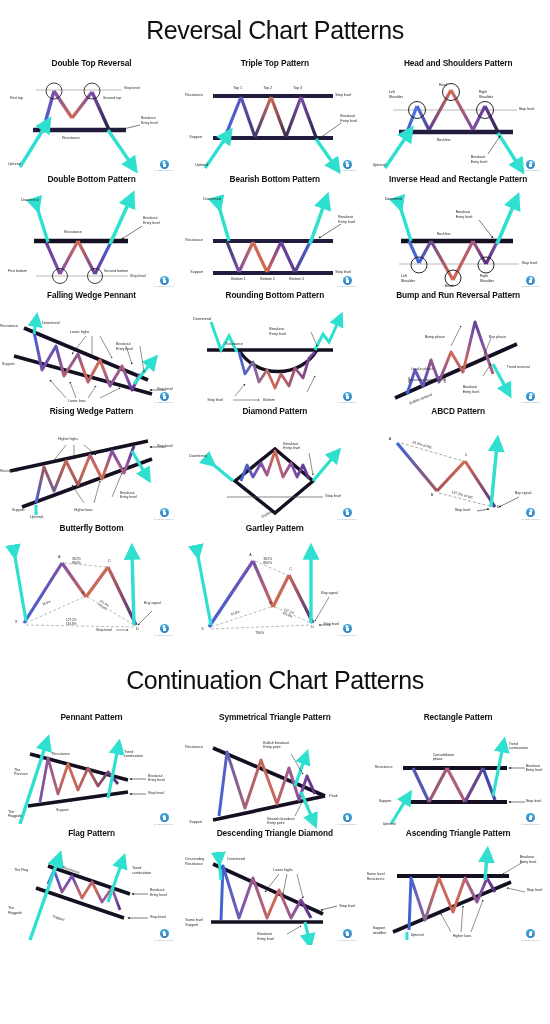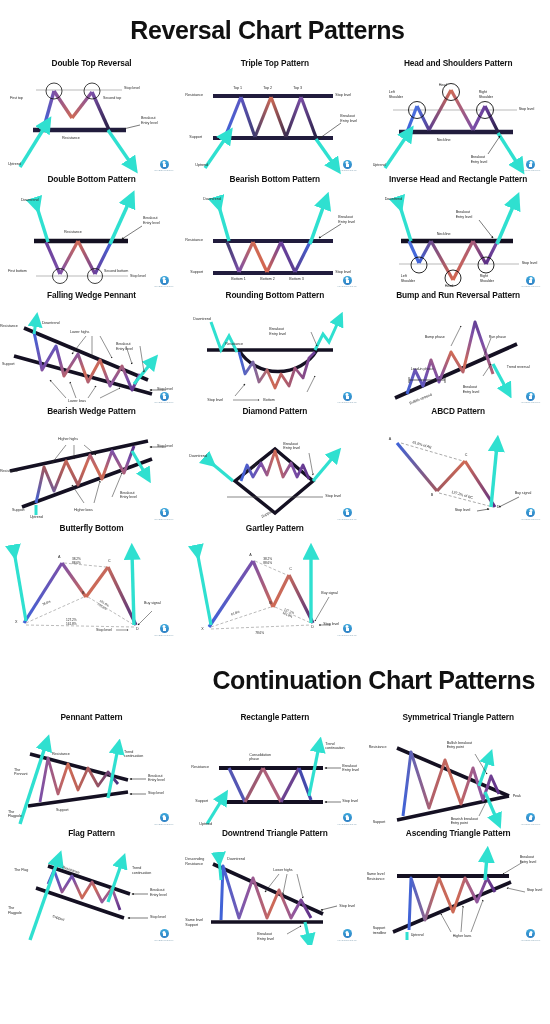--- a/index.html
+++ b/index.html
@@ -7,26 +7,26 @@
   body {
     background:#ffffff;
     font-family:"Liberation Sans", sans-serif;
     color:#1a1a1a;
     width:550px;
     overflow-x:hidden;
   }
   .section-title {
     text-align:center;
     font-size:25px;
-    font-weight:bold;
+    font-weight:normal;
     letter-spacing:-0.4px;
     color:#111111;
-    padding:16px 15px 14px 0;
+    padding:16px 0 14px 0;
   }
-  #continuation-title { padding-top:26px; padding-bottom:18px;text-align:right; }
+  #continuation-title { padding-top:26px; padding-bottom:18px; }
   .grid {
     display:grid;
     grid-template-columns:repeat(3,1fr);
     column-gap:0px;
     row-gap:0px;
   }
   .cell { position:relative; width:183px; }
   .card-title {
     text-align:center;
     font-size:8.3px;
@@ -520,21 +520,21 @@
       <span class="lbl" style="left:96px;top:83px;">Breakout
 Entry level</span>
       <div class="logo">
           <div class="mark"></div>
           <div class="wd">INVESTMOGUL</div>
         </div>
     </div>
   </div>
 
   <div class="cell">
-    <div class="card-title">Bearish Wedge Pattern</div>
+    <div class="card-title">Rising Wedge Pattern</div>
     <div class="diagram">
       <svg viewBox="0 0 183 105">
         <defs>
           <linearGradient id="g10" x1="0" y1="1" x2="1" y2="0">
               <stop offset="0" stop-color="#3f63d8"></stop>
               <stop offset="0.35" stop-color="#a0575f"></stop>
               <stop offset="0.6" stop-color="#cf6a55"></stop>
               <stop offset="0.85" stop-color="#7b4fa8"></stop>
               <stop offset="1" stop-color="#5b2f86"></stop>
             </linearGradient>
@@ -793,20 +793,55 @@
       <span class="lbl" style="left:8px;top:86px;">The
 Flagpole</span>
       <div class="logo">
           <div class="mark"></div>
           <div class="wd">INVESTMOGUL</div>
         </div>
     </div>
   </div>
 
   <div class="cell">
+    <div class="card-title">Symmetrical Triangle Pattern</div>
+    <div class="diagram">
+      <svg viewBox="0 0 183 105">
+        <defs>
+          <linearGradient id="g16" x1="0" y1="0" x2="1" y2="0">
+              <stop offset="0" stop-color="#3f63d8"></stop>
+              <stop offset="0.3" stop-color="#b1606a"></stop>
+              <stop offset="0.55" stop-color="#cf6a55"></stop>
+              <stop offset="0.8" stop-color="#8e56a0"></stop>
+              <stop offset="1" stop-color="#5b2f86"></stop>
+            </linearGradient>
+        </defs>
+        <line x1="30" y1="24" x2="142" y2="72" stroke="#141022" stroke-width="3.6"></line>
+        <line x1="30" y1="96" x2="142" y2="72" stroke="#141022" stroke-width="3.6"></line>
+        <path d="M36,92 L44,28 L62,84 L78,36 L94,80 L106,44 L116,76 L124,52 L132,70" stroke="url(#g16)" stroke-width="3" fill="none" stroke-linejoin="round"></path>
+        <line x1="112" y1="62" x2="122" y2="34" stroke="#2fe0d0" stroke-width="3.2" marker-end="url(#ah-c)"></line>
+        <line x1="118" y1="68" x2="130" y2="96" stroke="#2fe0d0" stroke-width="3.2" marker-end="url(#ah-c)"></line>
+        <line x1="108" y1="30" x2="120" y2="50" stroke="#222" stroke-width="0.5" marker-end="url(#ah-k)"></line>
+        <line x1="112" y1="92" x2="120" y2="76" stroke="#222" stroke-width="0.5" marker-end="url(#ah-k)"></line>
+      </svg>
+      <span class="lbl" style="left:2px;top:21px;">Resistance</span>
+      <span class="lbl" style="left:80px;top:17px;">Bullish breakout
+Entry point</span>
+      <span class="lbl" style="left:146px;top:70px;">Peak</span>
+      <span class="lbl" style="left:6px;top:96px;">Support</span>
+      <span class="lbl" style="left:84px;top:93px;">Bearish breakout
+Entry point</span>
+      <div class="logo">
+          <div class="mark"></div>
+          <div class="wd">INVESTMOGUL</div>
+        </div>
+    </div>
+  </div>
+
+  <div class="cell">
     <div class="card-title">Rectangle Pattern</div>
     <div class="diagram">
       <svg viewBox="0 0 183 105">
         <defs>
           <linearGradient id="g17a" x1="0" y1="1" x2="1" y2="0">
               <stop offset="0" stop-color="#3f63d8"></stop>
               <stop offset="1" stop-color="#6a4a8f"></stop>
             </linearGradient>
           <linearGradient id="g17b" x1="0" y1="0" x2="1" y2="1">
               <stop offset="0" stop-color="#6a4a8f"></stop>
@@ -848,55 +883,20 @@
       <span class="lbl" style="left:159px;top:75px;">Stop level</span>
       <span class="lbl" style="left:16px;top:98px;">Uptrend</span>
       <div class="logo">
           <div class="mark"></div>
           <div class="wd">INVESTMOGUL</div>
         </div>
     </div>
   </div>
 
   <div class="cell">
-    <div class="card-title">Symmetrical Triangle Pattern</div>
-    <div class="diagram">
-      <svg viewBox="0 0 183 105">
-        <defs>
-          <linearGradient id="g16" x1="0" y1="0" x2="1" y2="0">
-              <stop offset="0" stop-color="#3f63d8"></stop>
-              <stop offset="0.3" stop-color="#b1606a"></stop>
-              <stop offset="0.55" stop-color="#cf6a55"></stop>
-              <stop offset="0.8" stop-color="#8e56a0"></stop>
-              <stop offset="1" stop-color="#5b2f86"></stop>
-            </linearGradient>
-        </defs>
-        <line x1="30" y1="24" x2="142" y2="72" stroke="#141022" stroke-width="3.6"></line>
-        <line x1="30" y1="96" x2="142" y2="72" stroke="#141022" stroke-width="3.6"></line>
-        <path d="M36,92 L44,28 L62,84 L78,36 L94,80 L106,44 L116,76 L124,52 L132,70" stroke="url(#g16)" stroke-width="3" fill="none" stroke-linejoin="round"></path>
-        <line x1="112" y1="62" x2="122" y2="34" stroke="#2fe0d0" stroke-width="3.2" marker-end="url(#ah-c)"></line>
-        <line x1="118" y1="68" x2="130" y2="96" stroke="#2fe0d0" stroke-width="3.2" marker-end="url(#ah-c)"></line>
-        <line x1="108" y1="30" x2="120" y2="50" stroke="#222" stroke-width="0.5" marker-end="url(#ah-k)"></line>
-        <line x1="112" y1="92" x2="120" y2="76" stroke="#222" stroke-width="0.5" marker-end="url(#ah-k)"></line>
-      </svg>
-      <span class="lbl" style="left:2px;top:21px;">Resistance</span>
-      <span class="lbl" style="left:80px;top:17px;">Bullish breakout
-Entry point</span>
-      <span class="lbl" style="left:146px;top:70px;">Peak</span>
-      <span class="lbl" style="left:6px;top:96px;">Support</span>
-      <span class="lbl" style="left:84px;top:93px;">Bearish breakout
-Entry point</span>
-      <div class="logo">
-          <div class="mark"></div>
-          <div class="wd">INVESTMOGUL</div>
-        </div>
-    </div>
-  </div>
-
-  <div class="cell">
     <div class="card-title">Flag Pattern</div>
     <div class="diagram">
       <svg viewBox="0 0 183 105">
         <defs>
           <linearGradient id="g18" x1="0" y1="0" x2="1" y2="1">
               <stop offset="0" stop-color="#3f63d8"></stop>
               <stop offset="0.3" stop-color="#7b4fa8"></stop>
               <stop offset="0.55" stop-color="#cf6a55"></stop>
               <stop offset="0.8" stop-color="#8e56a0"></stop>
               <stop offset="1" stop-color="#5b2f86"></stop>
@@ -921,21 +921,21 @@
       <span class="lbl" style="left:52px;top:76px;transform:rotate(19deg);">Support</span>
       <span class="lbl" style="left:150px;top:75px;">Stop level</span>
       <div class="logo">
           <div class="mark"></div>
           <div class="wd">INVESTMOGUL</div>
         </div>
     </div>
   </div>
 
   <div class="cell">
-    <div class="card-title">Downtrend Triangle Pattern</div>
+    <div class="card-title">Descending Triangle Diamond</div>
     <div class="diagram">
       <svg viewBox="0 0 183 105">
         <defs>
           <linearGradient id="g19" x1="0" y1="0" x2="1" y2="0">
               <stop offset="0" stop-color="#3f63d8"></stop>
               <stop offset="0.3" stop-color="#8e56a0"></stop>
               <stop offset="0.58" stop-color="#cf6a55"></stop>
               <stop offset="0.82" stop-color="#8e56a0"></stop>
               <stop offset="1" stop-color="#5b2f86"></stop>
             </linearGradient>

